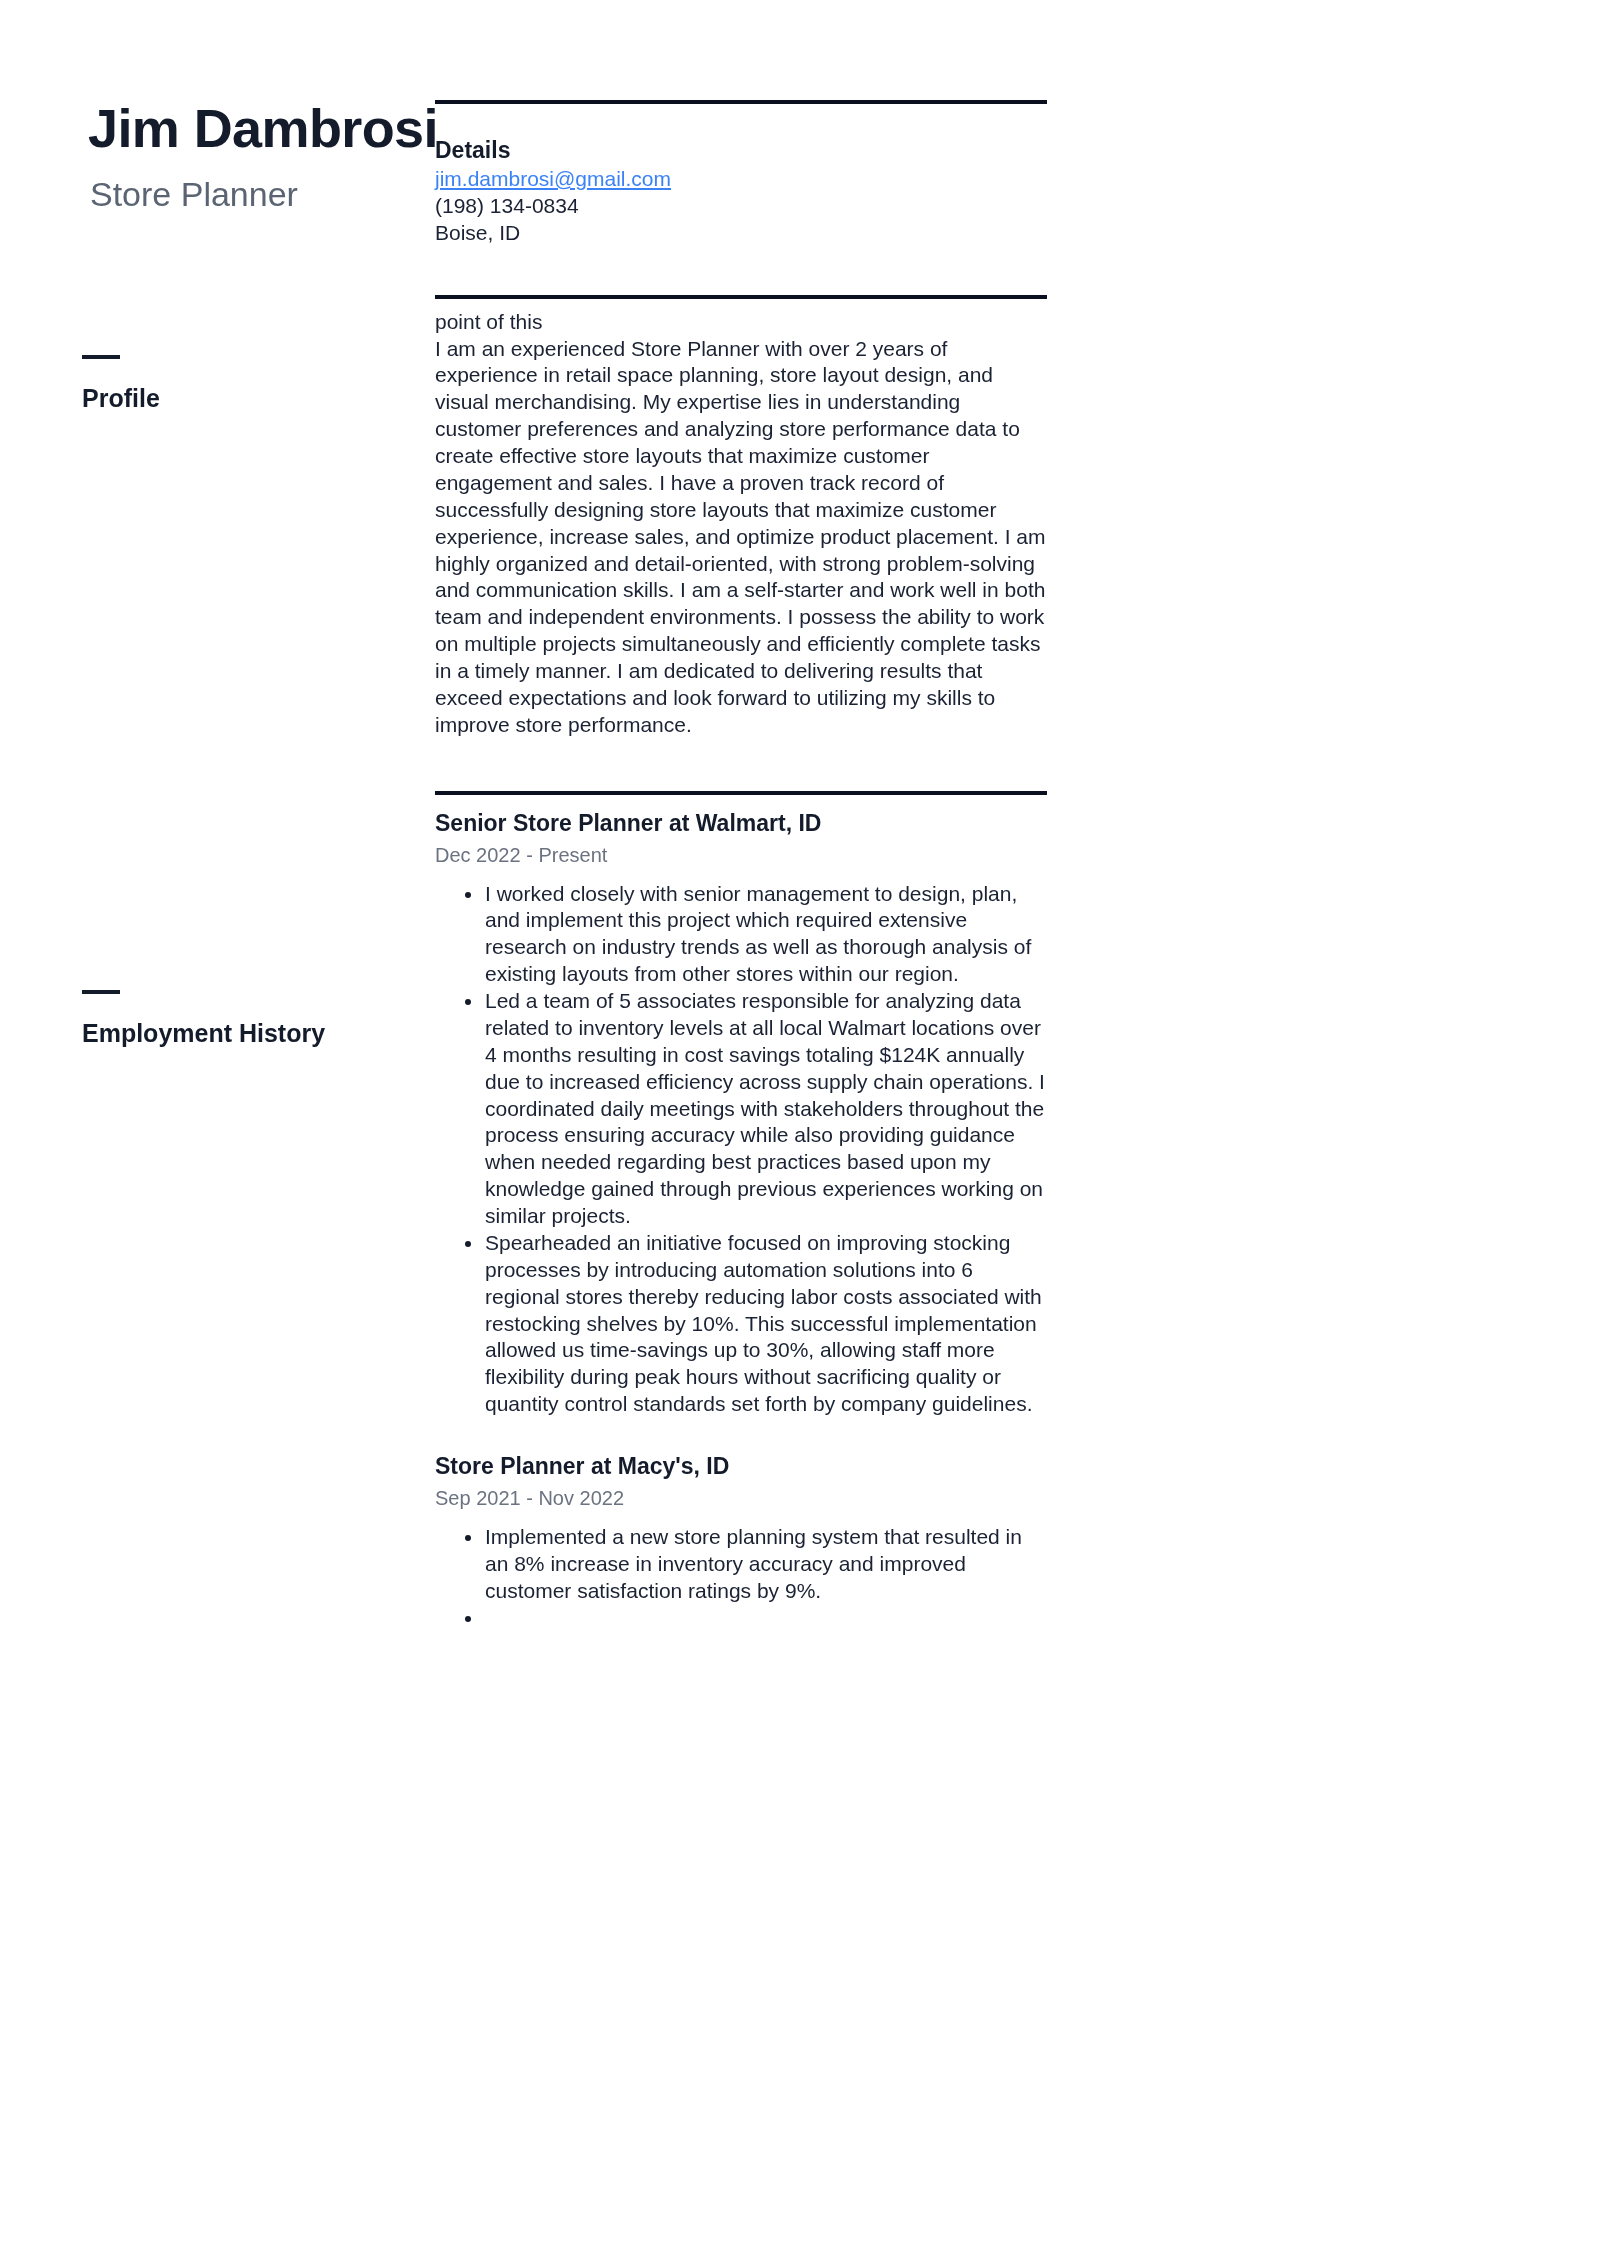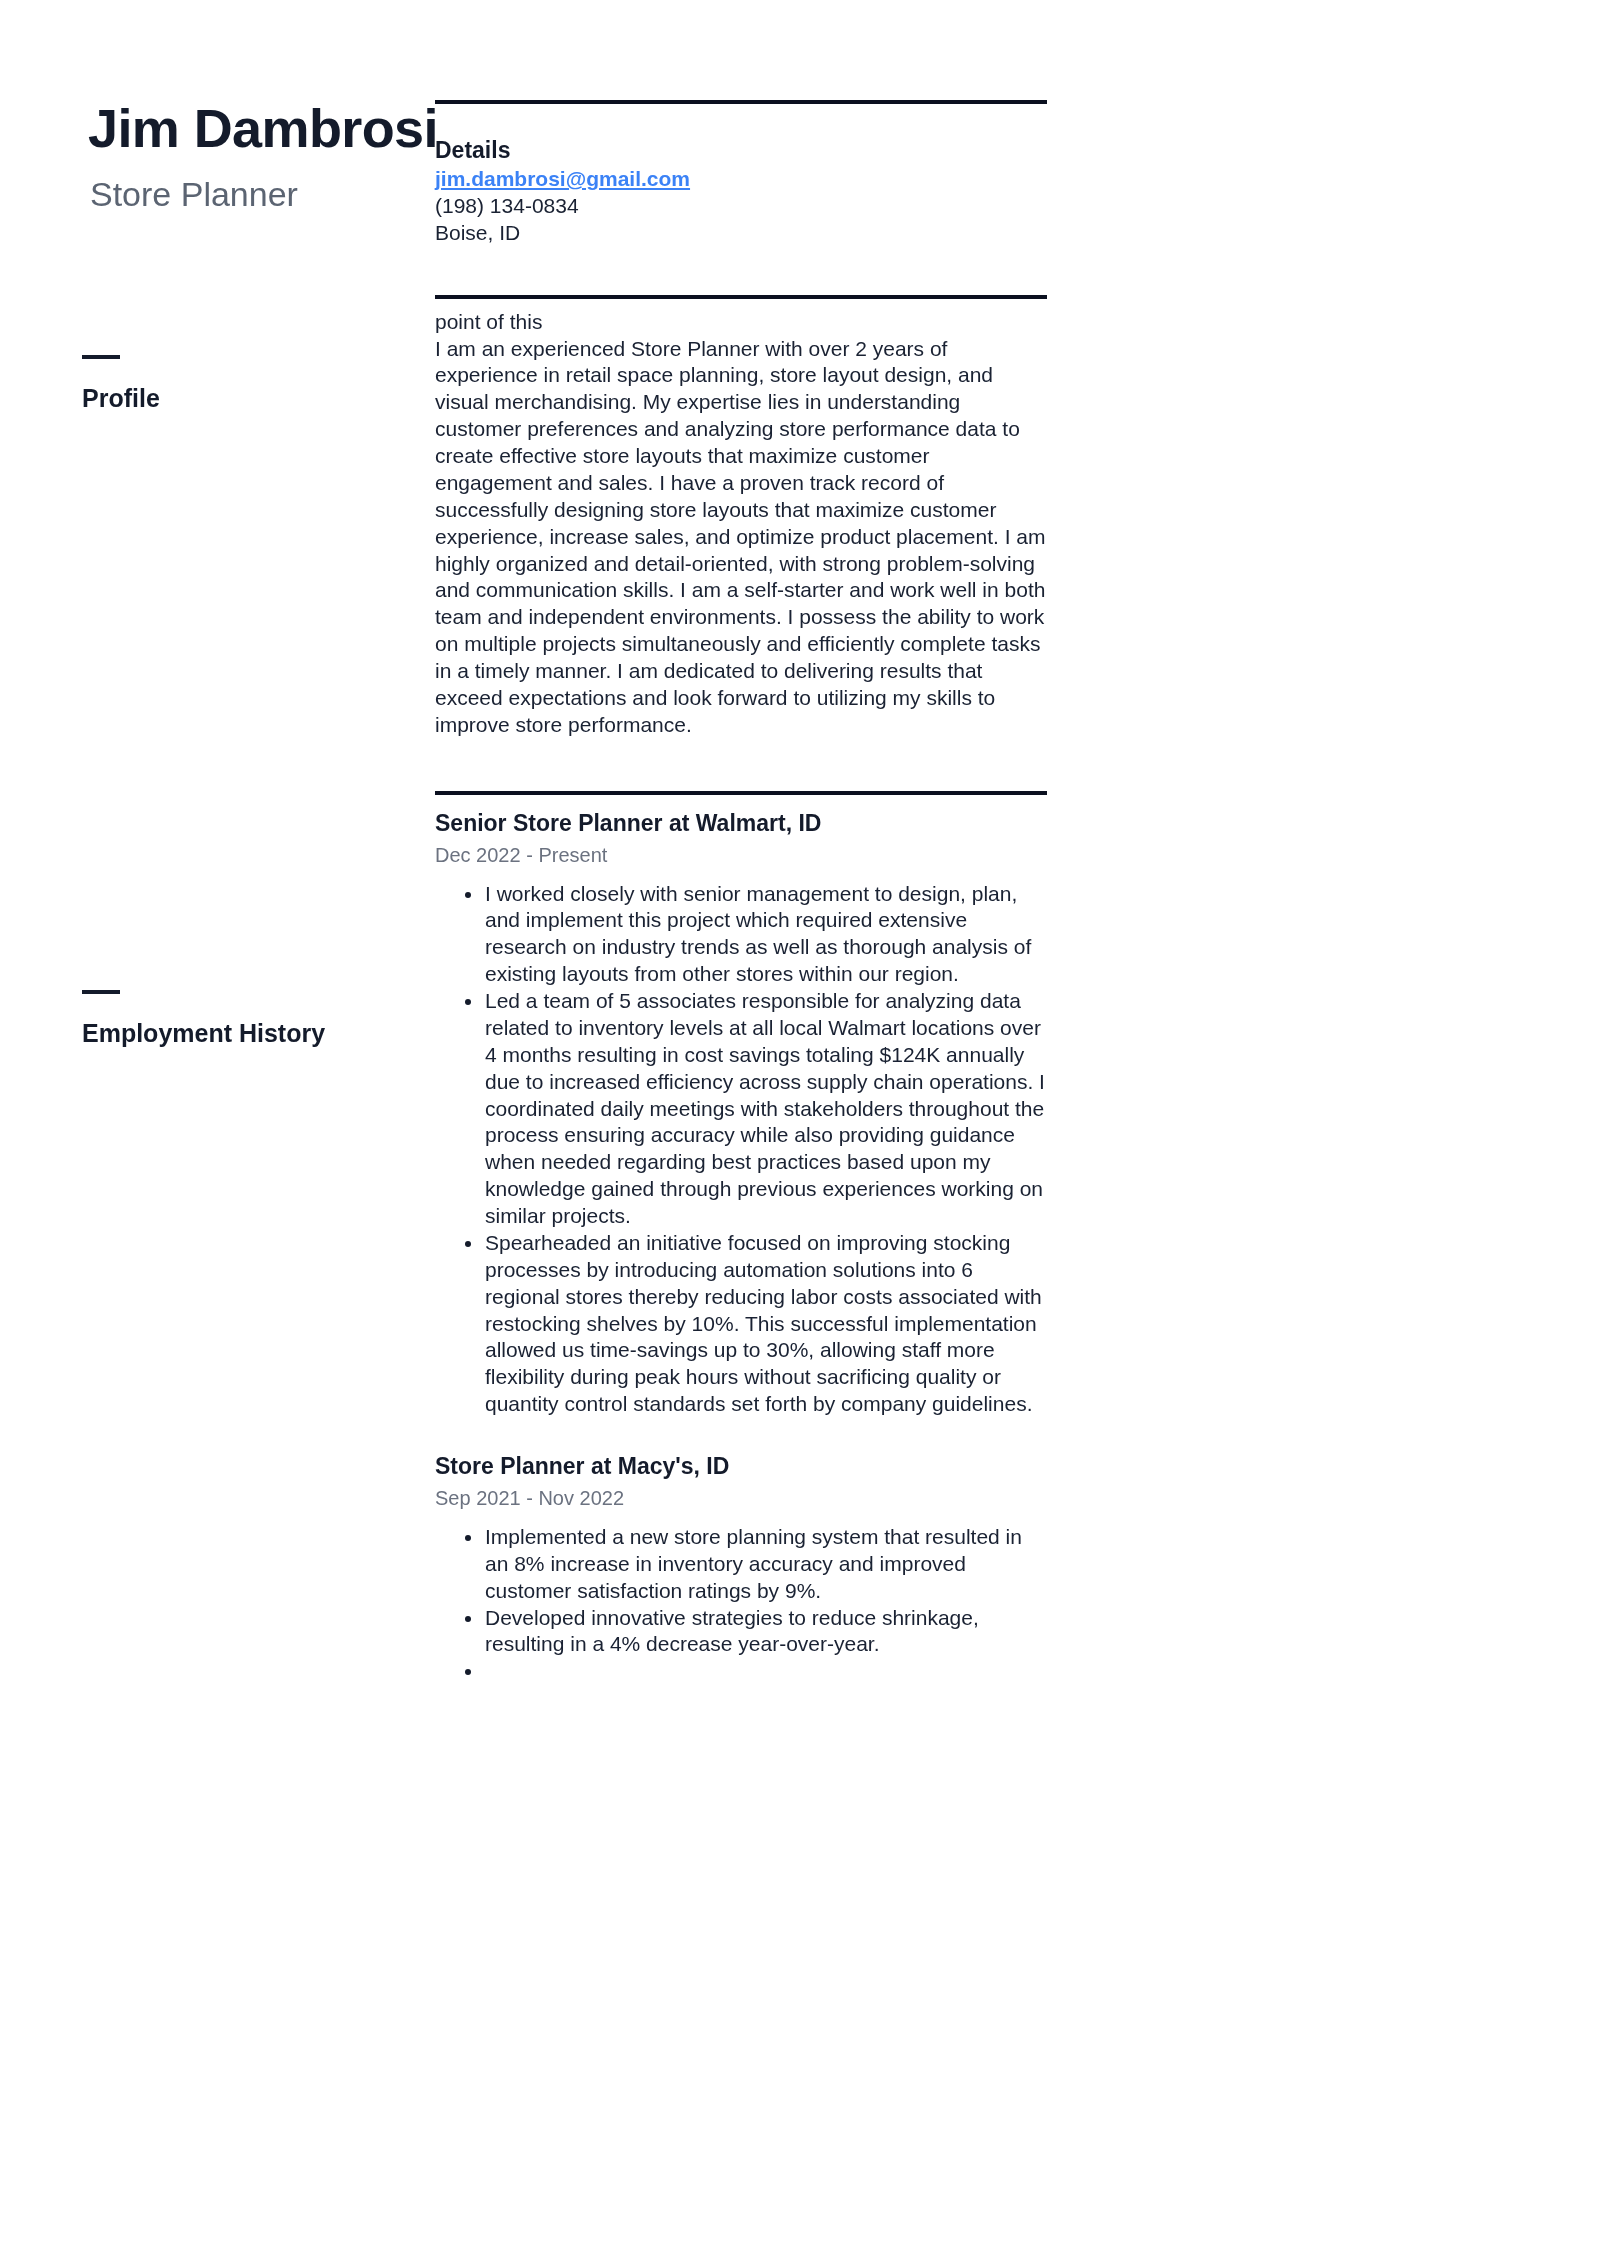--- a/index.html
+++ b/index.html
@@ -83,21 +83,20 @@
     line-height: 1.30;
     color: #1a2233;
   }
 
   a.email-link {
     color: #3b82f6;
     text-decoration: underline;
     text-underline-offset: 2px;
     font-size: 21px;
     line-height: 1.30;
-    font-weight: bold;
   }
 
   .profile-body {
     font-size: 21px;
     line-height: 1.28;
     color: #1a2233;
     margin-top: 10px;
   }
   .profile-body p { margin: 0; }
 
@@ -217,19 +216,18 @@
       </ul>
     </div>
 
     <div class="spacer-between-jobs"></div>
 
     <div class="job">
       <div class="job-heading">Store Planner at Macy's, ID</div>
       <div class="job-dates">Sep 2021 - Nov 2022</div>
       <ul class="bullets">
         <li>Implemented a new store planning system that resulted in an 8% increase in inventory accuracy and improved customer satisfaction ratings by 9%.</li>
-        <li>Developed innovative strategies to reduce shrinkage, resulting in a 4% decrease year-over-year.</li>
         <li class="empty-bullet"></li>
       </ul>
     </div>
 
   </div>
 </div>
 
 </body></html>

